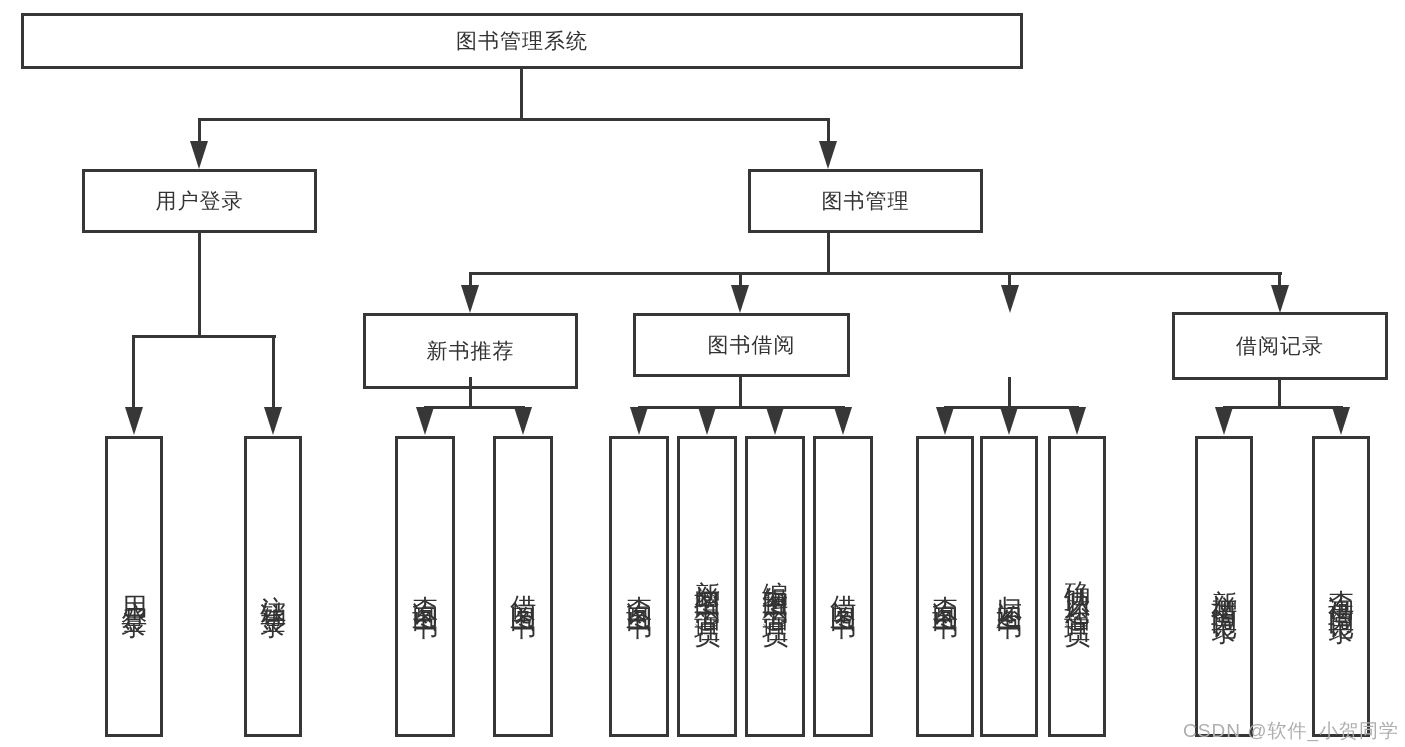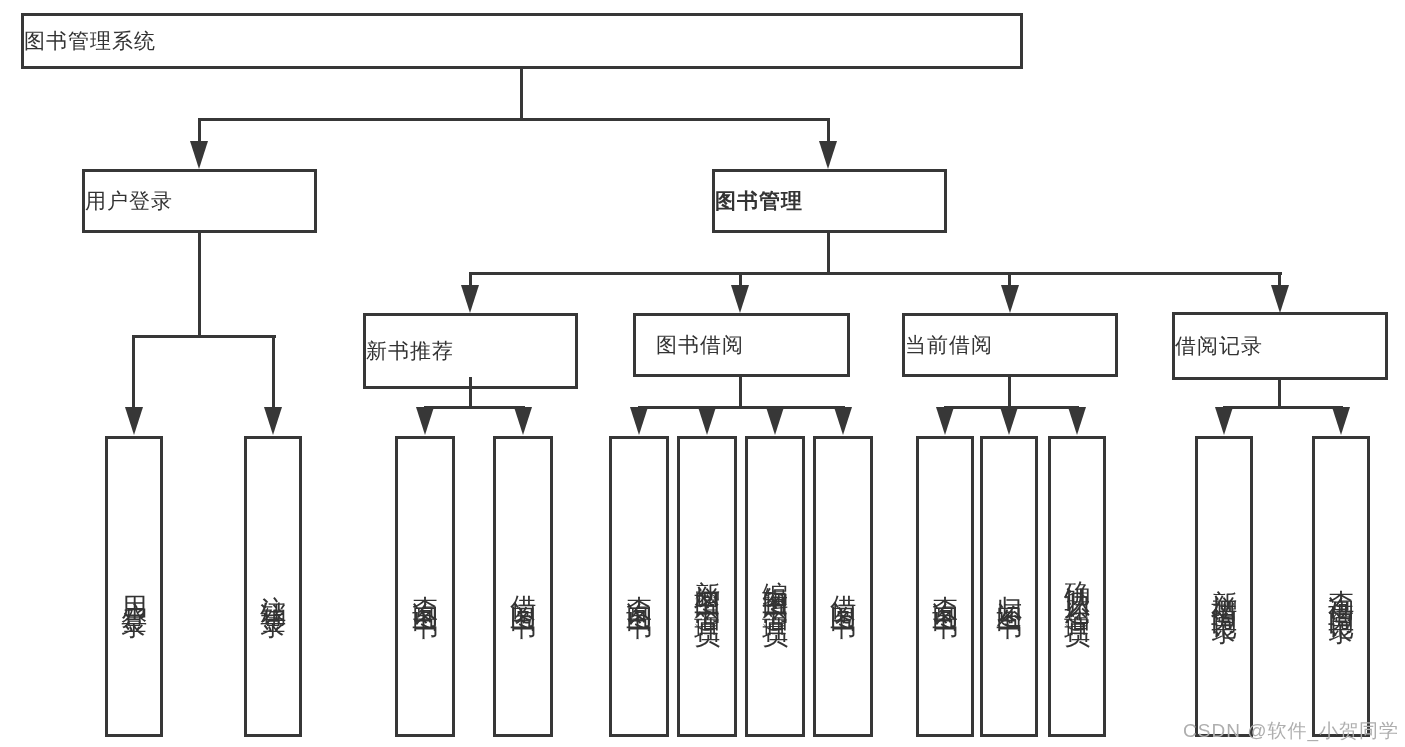--- a/index.html
+++ b/index.html
@@ -10,20 +10,21 @@
     font-family:"Liberation Sans","DejaVu Sans",sans-serif;
     overflow:hidden;
   }
   .box{
     position:absolute;
     box-sizing:border-box;
     border:3px solid #373737;
     background:#ffffff;
     display:flex;
     align-items:center;
+    justify-content:center;
     color:#333333;
     font-size:21px;
     letter-spacing:1px;
     white-space:nowrap;
   }
   .vbox{
     position:absolute;
     box-sizing:border-box;
     border:3px solid #373737;
     background:#ffffff;
@@ -71,21 +72,21 @@
   <div class="vline" style="left:520px;top:69px;height:50px;"></div>
   <div class="hline" style="left:198px;top:118px;width:632px;"></div>
   <div class="vline" style="left:198px;top:118px;height:28px;"></div>
   <div class="arrow" style="left:190px;top:141px;"></div>
   <div class="vline" style="left:827px;top:118px;height:28px;"></div>
   <div class="arrow" style="left:819px;top:141px;"></div>
 
   <div class="box" style="left:82px;top:169px;width:235px;height:64px;">
     <span>用户登录</span>
   </div>
-  <div class="box" style="left:712px;top:169px;width:235px;height:64px;font-weight:bold;">
+  <div class="box" style="left:748px;top:169px;width:235px;height:64px;">
     <span>图书管理</span>
   </div>
 
   <div class="vline" style="left:198px;top:233px;height:103px;"></div>
   <div class="hline" style="left:132px;top:335px;width:144px;"></div>
   <div class="vline" style="left:132px;top:335px;height:74px;"></div>
   <div class="vline" style="left:272px;top:335px;height:74px;"></div>
   <div class="arrow" style="left:125px;top:407px;"></div>
   <div class="arrow" style="left:264px;top:407px;"></div>
 
@@ -98,23 +99,20 @@
   <div class="vline" style="left:1008px;top:272px;height:16px;"></div>
   <div class="arrow" style="left:1001px;top:285px;"></div>
   <div class="vline" style="left:1278px;top:272px;height:16px;"></div>
   <div class="arrow" style="left:1271px;top:285px;"></div>
 
   <div class="box" style="left:363px;top:313px;width:215px;height:76px;">
     <span>新书推荐</span>
   </div>
   <div class="box" style="left:633px;top:313px;width:217px;height:64px;padding-left:20px;">
     <span>图书借阅</span>
-  </div>
-  <div class="box" style="left:902px;top:313px;width:216px;height:64px;">
-    <span>当前借阅</span>
   </div>
   <div class="box" style="left:1172px;top:312px;width:216px;height:68px;">
     <span>借阅记录</span>
   </div>
 
   <div class="vline" style="left:469px;top:377px;height:30px;"></div>
   <div class="hline" style="left:424px;top:406px;width:101px;"></div>
   <div class="arrow" style="left:416px;top:407px;"></div>
   <div class="arrow" style="left:514px;top:407px;"></div>
 

